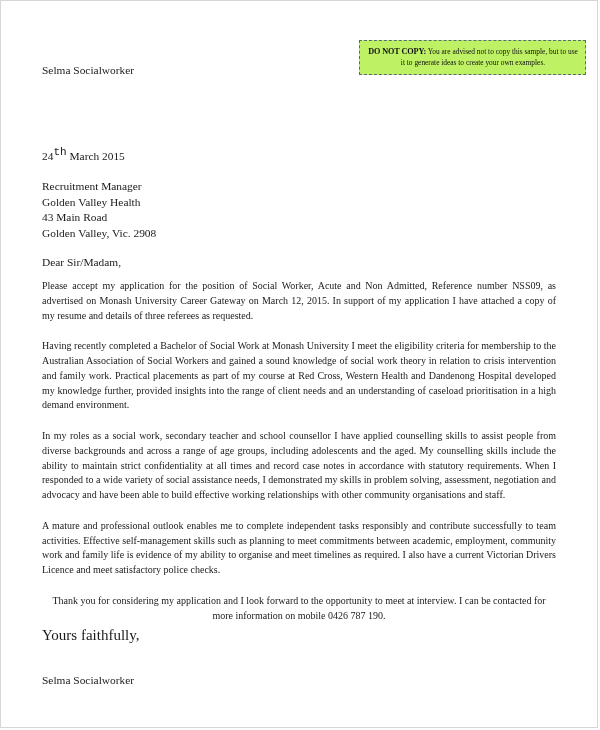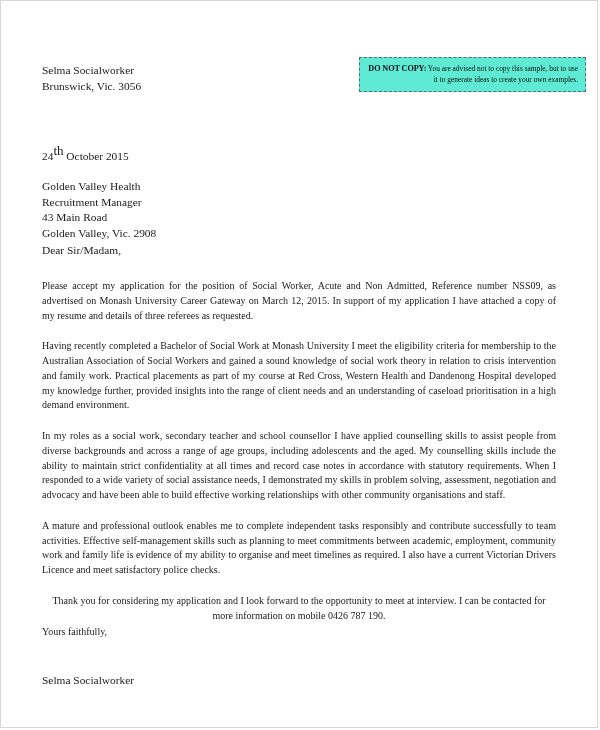--- a/index.html
+++ b/index.html
@@ -16,31 +16,31 @@
     width: 598px;
     height: 728px;
     background: #ffffff;
     border: 1px solid #d6d6d6;
     box-sizing: border-box;
     overflow: hidden;
   }
   .notice {
     position: absolute;
     left: 358px;
-    top: 56px;
+    top: 39px;
     width: 227px;
     box-sizing: border-box;
-    background: #5eead4;
+    background: #bef264;
     border: 1px dashed #5a6b78;
     padding: 5px 7px 5px 8px;
     font-family: "Liberation Serif", "DejaVu Serif", serif;
     font-size: 7.4px;
     line-height: 1.45;
     color: #111111;
-    text-align: right;
+    text-align: center;
   }
   .notice .strong {
     font-weight: bold;
     font-size: 8.2px;
     letter-spacing: -0.1px;
   }
 
   .block {
     font-size: 11.4px;
     line-height: 1.38;
@@ -56,34 +56,35 @@
   .email {
     color: #2b3fbd;
     text-decoration: underline;
   }
   .date {
     position: absolute;
     left: 41px;
     top: 148px;
   }
   .date sup {
-    font-size: 13px;
+    font-size: 11px;
     vertical-align: super;
     line-height: 0;
+    font-family: Liberation Mono, monospace;
   }
   .recipient {
     position: absolute;
     left: 41px;
     top: 178px;
     width: 260px;
   }
   .salutation {
     position: absolute;
     left: 41px;
-    top: 242px;
+    top: 254px;
   }
   .paras {
     position: absolute;
     left: 41px;
     top: 278px;
     width: 514px;
   }
   .para {
     font-size: 10px;
     line-height: 1.475;
@@ -92,21 +93,21 @@
     text-justify: inter-word;
     margin: 0 0 16px 0;
   }
   .para.last-left {
     text-align: center;
   }
   .closing {
     position: absolute;
     left: 41px;
     top: 624px;
-    font-size: 10px;
+    font-size: 15px;
     line-height: 1.38;
     color: #1a1a1a;
   }
   .signature {
     position: absolute;
     left: 41px;
     top: 672px;
     font-size: 11.4px;
     line-height: 1.38;
     color: #1a1a1a;
@@ -116,30 +117,29 @@
 <body>
 
 <div class="page">
 
   <div class="notice">
     <span class="strong">DO NOT COPY:</span><span> You are advised not to copy this sample, but to use it to generate ideas to create your own examples.</span>
   </div>
 
   <div class="block sender">
     <div class="line">Selma Socialworker</div>
-    <div class="line">Brunswick, Vic. 3056</div>
   </div>
 
   <div class="block date">
-    <span>24</span><sup>th</sup><span> October 2015</span>
+    <span>24</span><sup>th</sup><span> March 2015</span>
   </div>
 
   <div class="block recipient">
+    <div class="line">Recruitment Manager</div>
     <div class="line">Golden Valley Health</div>
-    <div class="line">Recruitment Manager</div>
     <div class="line">43 Main Road</div>
     <div class="line">Golden Valley, Vic. 2908</div>
   </div>
 
   <div class="block salutation">Dear Sir/Madam,</div>
 
   <div class="paras">
     <p class="para">Please accept my application for the position of Social Worker, Acute and Non Admitted, Reference number NSS09, as advertised on Monash University Career Gateway on March 12, 2015.  In support of my application I have attached a copy of my resume and details of three referees as requested.</p>
     <p class="para">Having recently completed a Bachelor of Social Work at Monash University I meet the eligibility criteria for membership to the Australian Association of Social Workers and gained a sound knowledge of social work theory in relation to crisis intervention and family work.  Practical placements as part of my course at Red Cross, Western Health and Dandenong Hospital developed my knowledge further, provided insights into the range of client needs and an understanding of caseload prioritisation in a high demand environment.</p>
     <p class="para">In my roles as a social work, secondary teacher and school counsellor I have applied counselling skills to assist people from diverse backgrounds and across a range of age groups, including adolescents and the aged.  My counselling skills include the ability to maintain strict confidentiality at all times and record case notes in accordance with statutory requirements.  When I responded to a wide variety of social assistance needs, I demonstrated my skills in problem solving, assessment, negotiation and advocacy and have been able to build effective working relationships with other community organisations and staff.</p>

